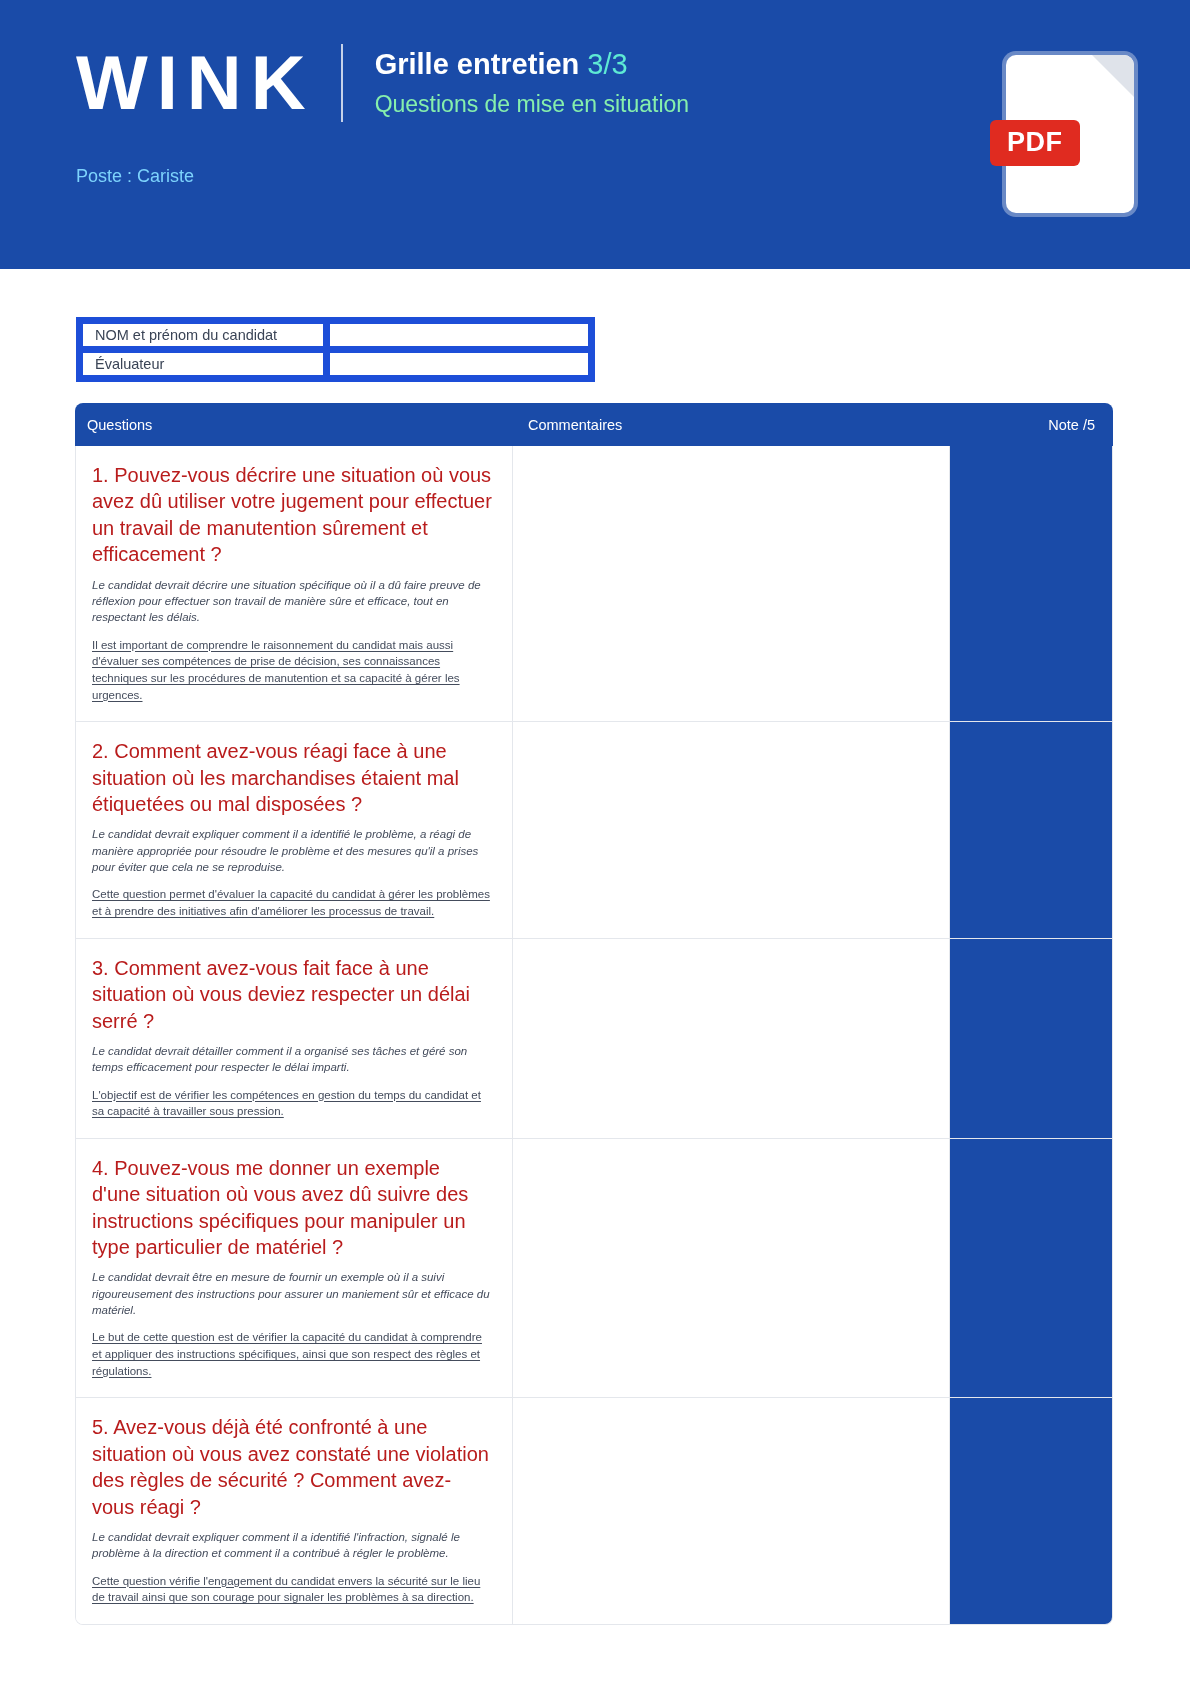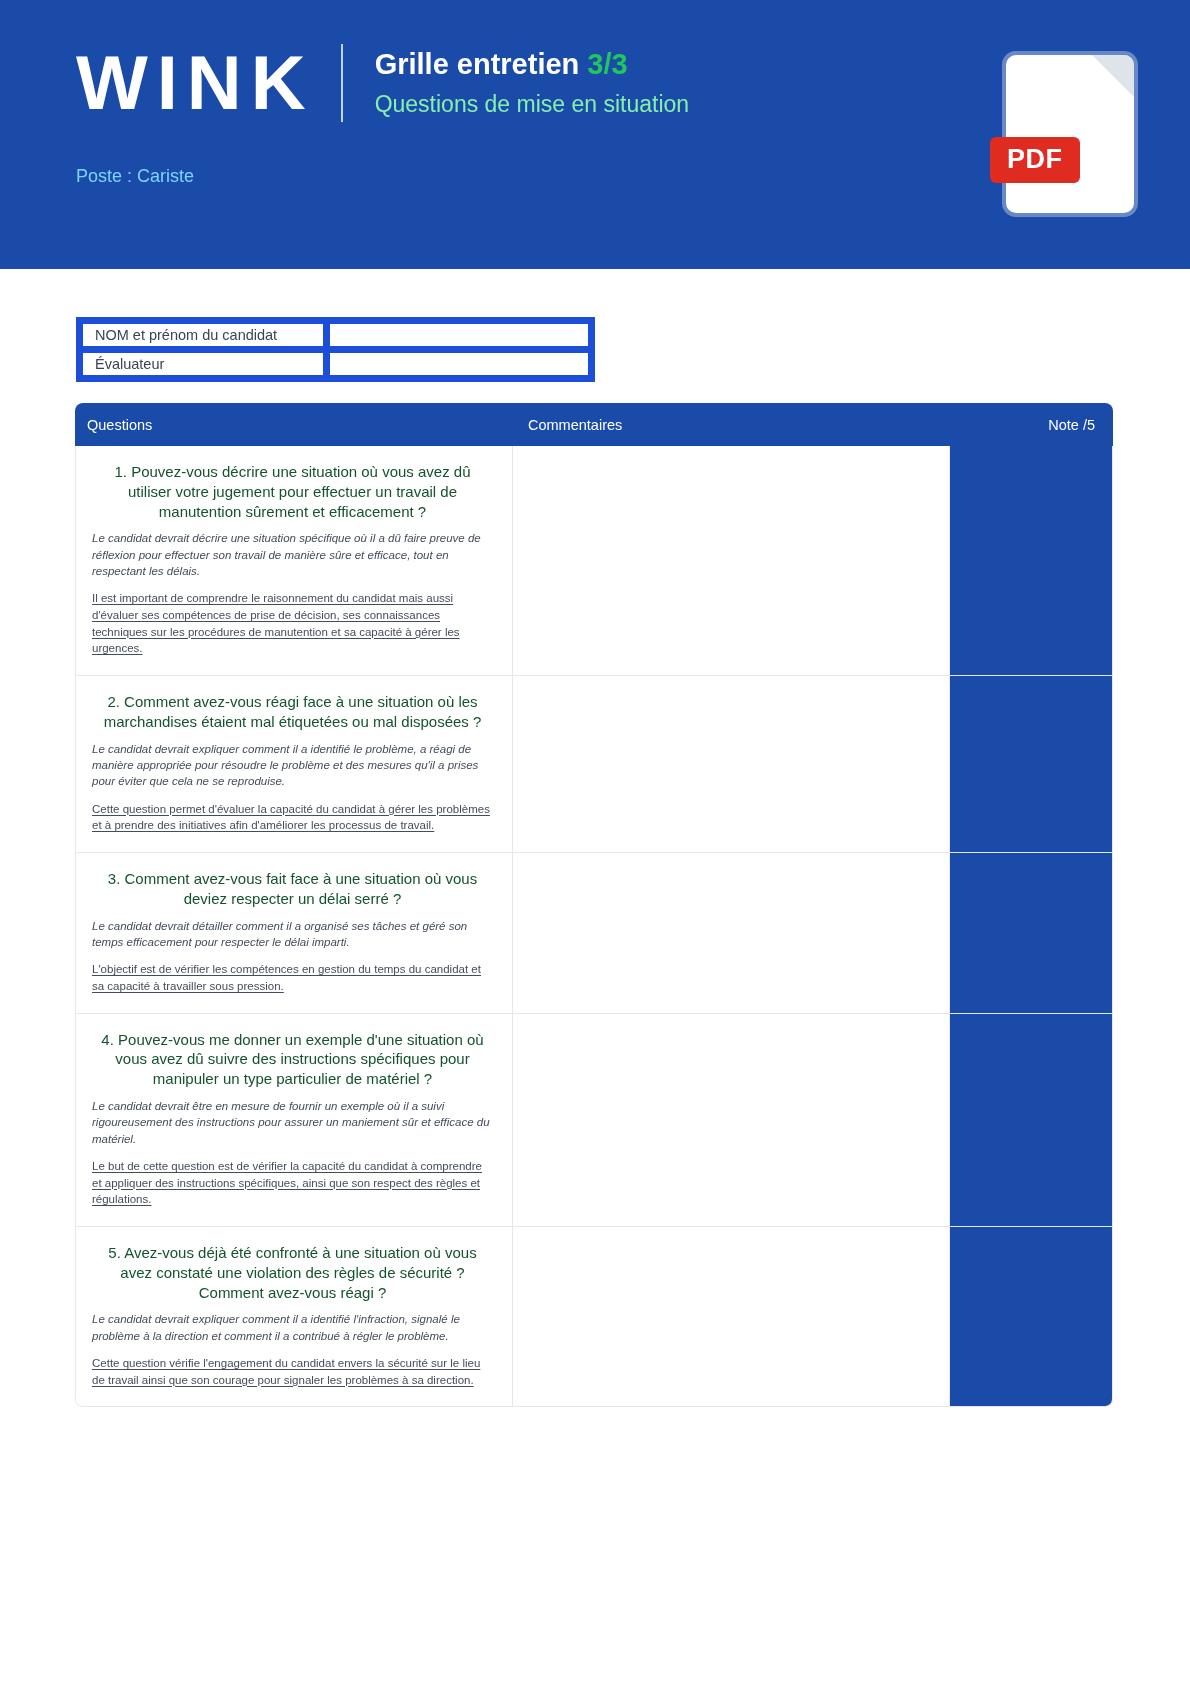--- a/index.html
+++ b/index.html
@@ -47,22 +47,22 @@
     margin: 0 32px 0 12px;
   }
   .title-block { color: #ffffff; }
   .title-main {
     font-size: 29px;
     font-weight: 700;
     line-height: 1.2;
     white-space: nowrap;
   }
   .title-main .num {
-    font-weight: 700;
-    color: #22c55e;
+    font-weight: 400;
+    color: #5eead4;
   }
   .title-sub {
     font-size: 23px;
     font-weight: 400;
     color: #86efac;
     margin-top: 9px;
     line-height: 1.2;
     white-space: nowrap;
   }
   .poste {
@@ -93,21 +93,21 @@
     top: 0;
     width: 42px;
     height: 42px;
     background: #dfe3ea;
     border-top-right-radius: 10px;
     clip-path: polygon(0 0, 100% 100%, 100% 0);
   }
   .pdf-badge {
     position: absolute;
     left: -16px;
-    top: 82px;
+    top: 65px;
     background: #e02b20;
     color: #ffffff;
     font-size: 27px;
     font-weight: 700;
     letter-spacing: 0.5px;
     padding: 9px 17px 10px 17px;
     border-radius: 6px;
     line-height: 1;
   }
 
@@ -172,26 +172,25 @@
     width: 437px;
     border-right: 1px solid #e4e7ec;
     background: #ffffff;
   }
   .cell-n {
     width: 162px;
     background: #1a4ba8;
   }
 
   .q-title {
-    color: #14532d;
-    font-size: 15px;
+    color: #b91c1c;
+    font-size: 20px;
     font-weight: 500;
     line-height: 1.32;
     margin: 0 0 9px 0;
-    text-align: center;
   }
   .q-expect {
     color: #444c5c;
     font-size: 11.5px;
     font-style: italic;
     line-height: 1.42;
     margin: 0 0 11px 0;
   }
   .q-goal {
     color: #444c5c;

